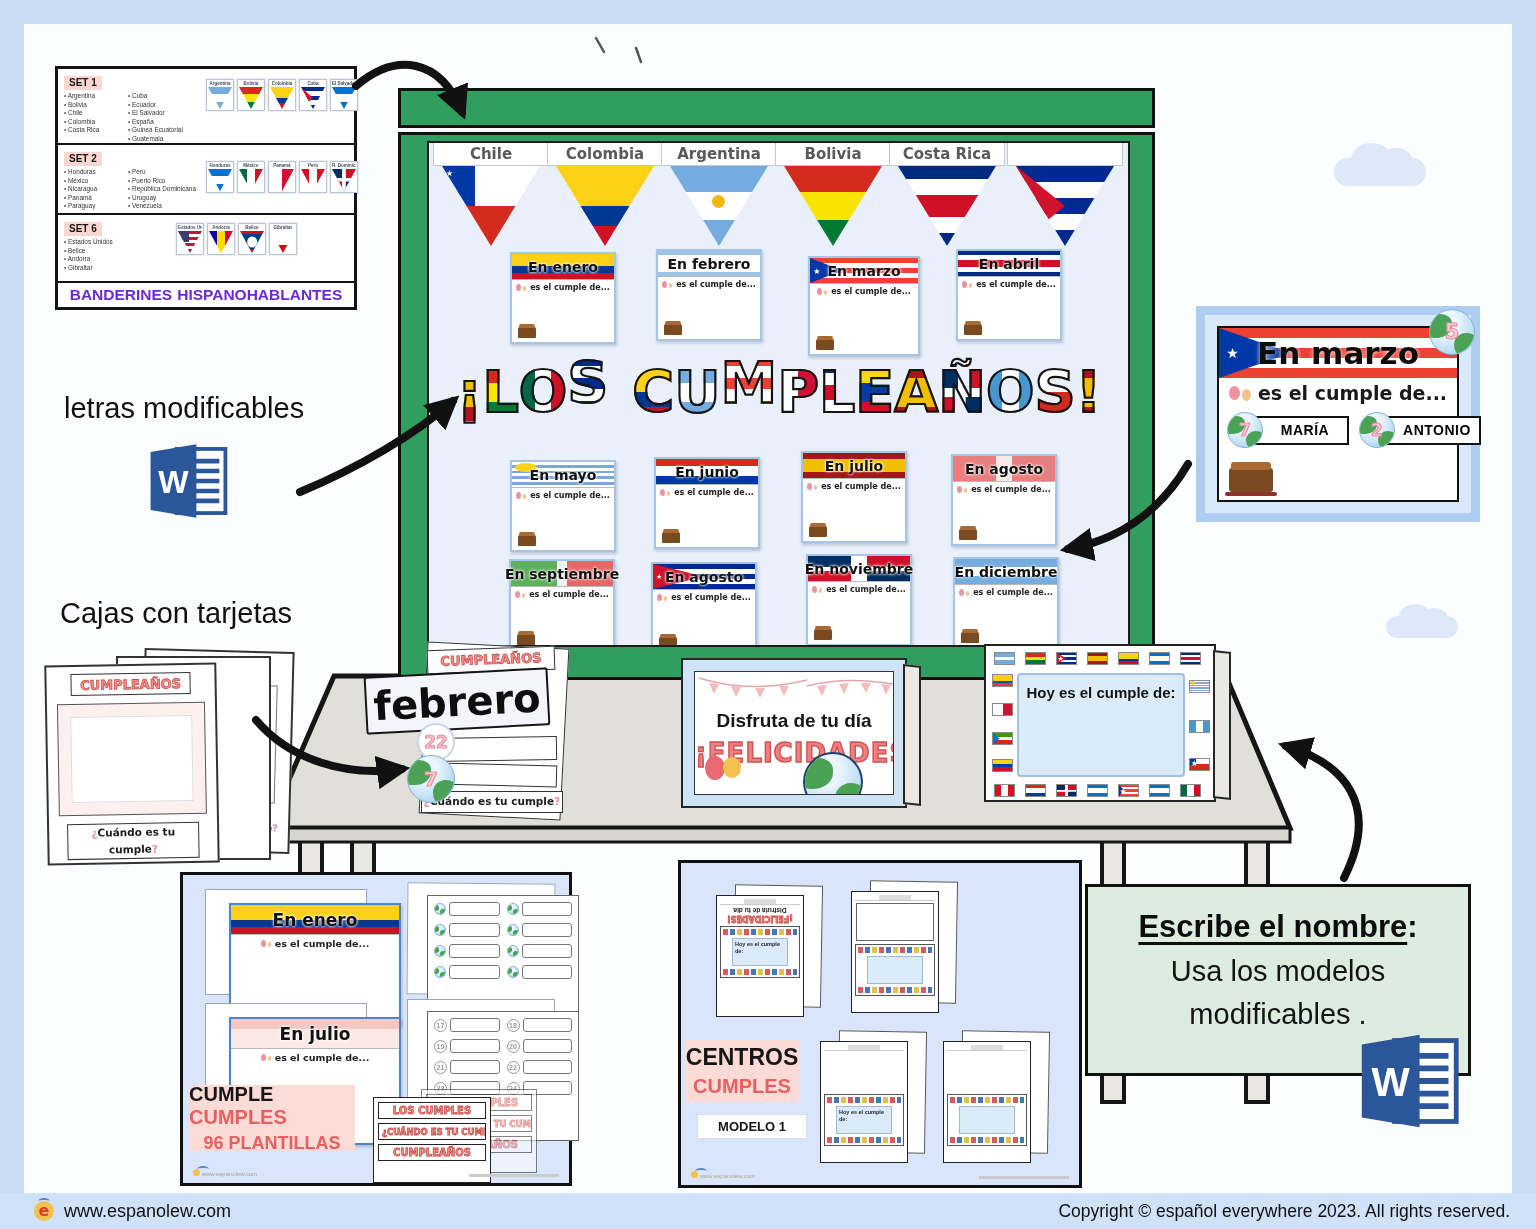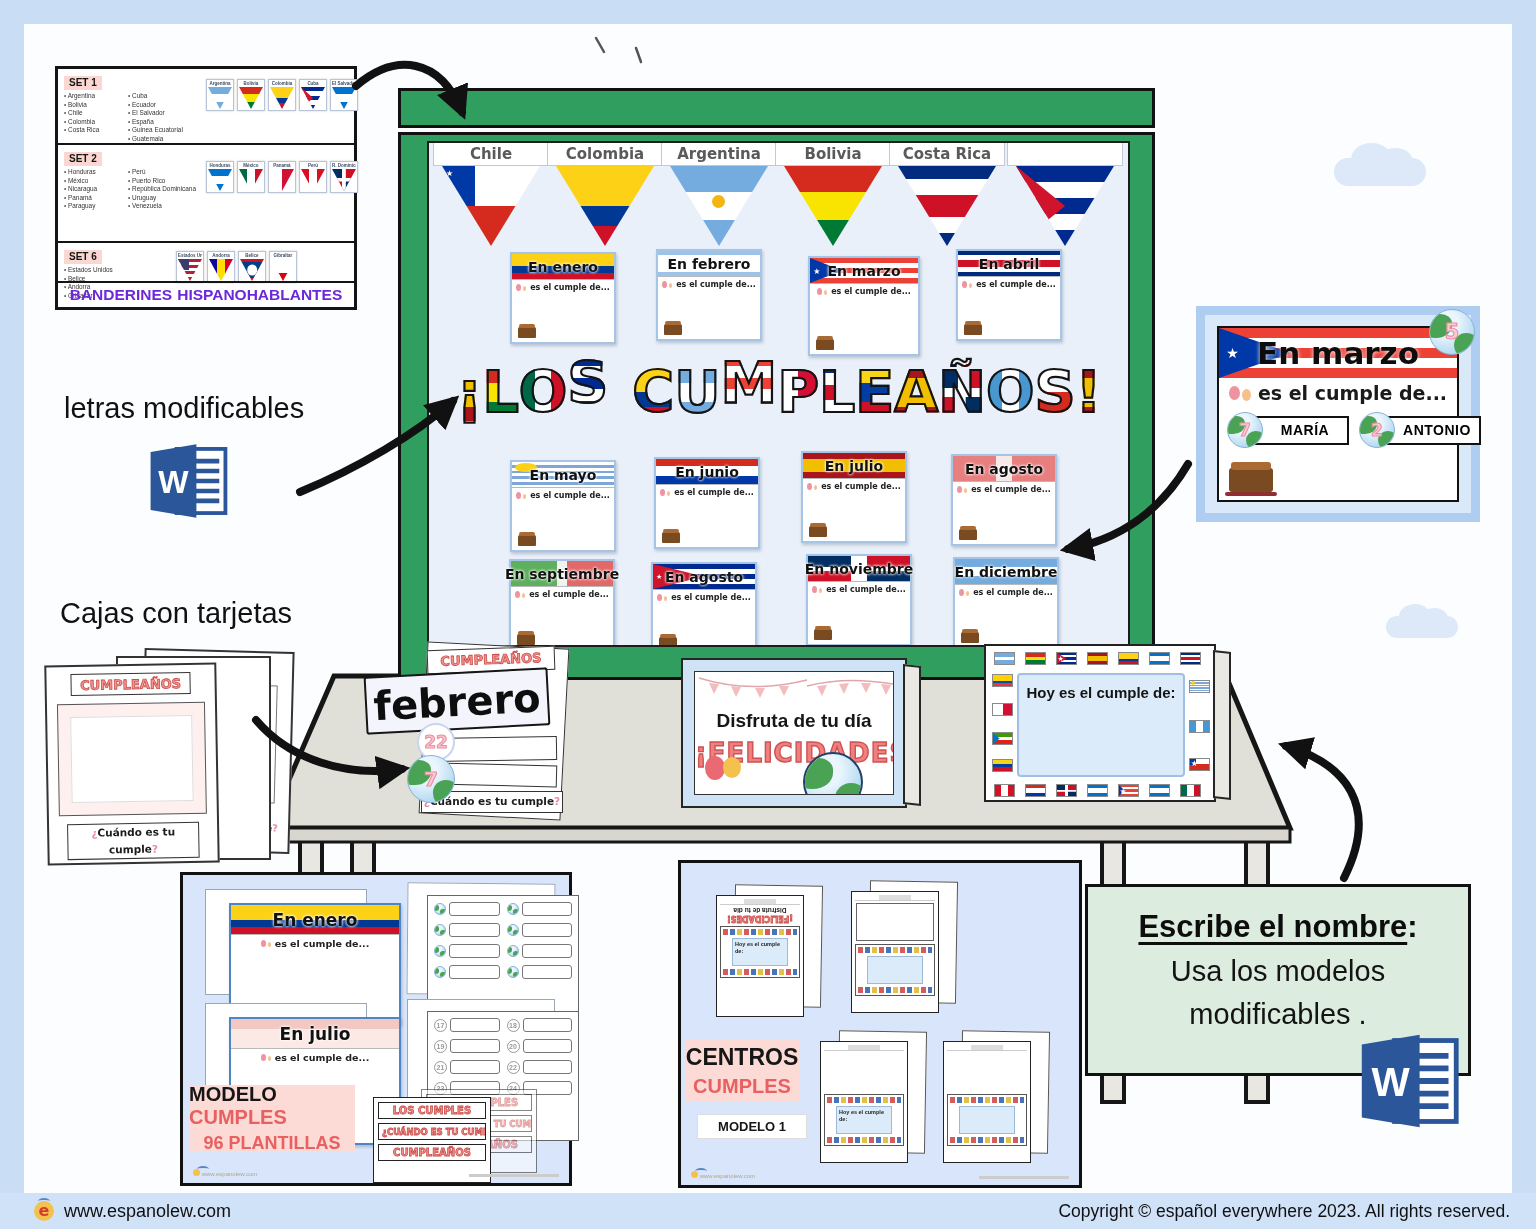--- a/index.html
+++ b/index.html
@@ -230,21 +230,21 @@
         <div class="mini-pen">
             <span class="mini-name">Cuba</span>
             <div class="mini-tri f-cuba"></div>
           </div>
         <div class="mini-pen">
             <span class="mini-name">El Salvador</span>
             <div class="mini-tri f-salvador"></div>
           </div>
       </div>
     </div>
-    <div class="setrow" style="height:98px">
+    <div class="setrow" style="height:70px">
       <span class="setlab">SET 2</span>
       <div class="setcols">
         <ul class="setcol">
           <li>Honduras</li>
           <li>México</li>
           <li>Nicaragua</li>
           <li>Panamá</li>
           <li>Paraguay</li>
         </ul>
         <ul class="setcol">
@@ -707,21 +707,21 @@
             <span class="ncirc">23</span>
             <span class="lline"></span>
           </div>
           <div class="lcell">
             <span class="ncirc">24</span>
             <span class="lline"></span>
           </div>
         </div>
     </div>
     <div class="pinkbox" style="left:6px;top:210px;width:166px;height:66px">
-      <div class="pb1"><span>MODELO</span> <span class="red">CUMPLES</span></div>
+      <div class="pb1"><span>CUMPLE</span> <span class="red">CUMPLES</span></div>
       <div class="pb2">96 PLANTILLAS</div>
     </div>
     <div class="stripsheet" style="left:238px;top:214px;width:116px;height:84px;opacity:.55">
       <div class="strip"><span class="redoutline">LOS CUMPLES</span></div>
       <div class="strip"><span class="redoutline" style="font-size:8.5px">¿CUÁNDO ES TU CUMPLE?</span></div>
       <div class="strip"><span class="redoutline">CUMPLEAÑOS</span></div>
     </div>
     <div class="stripsheet" style="left:190px;top:222px;width:118px;height:86px">
       <div class="strip"><span class="redoutline">LOS CUMPLES</span></div>
       <div class="strip"><span class="redoutline" style="font-size:8.5px">¿CUÁNDO ES TU CUMPLE?</span></div>

